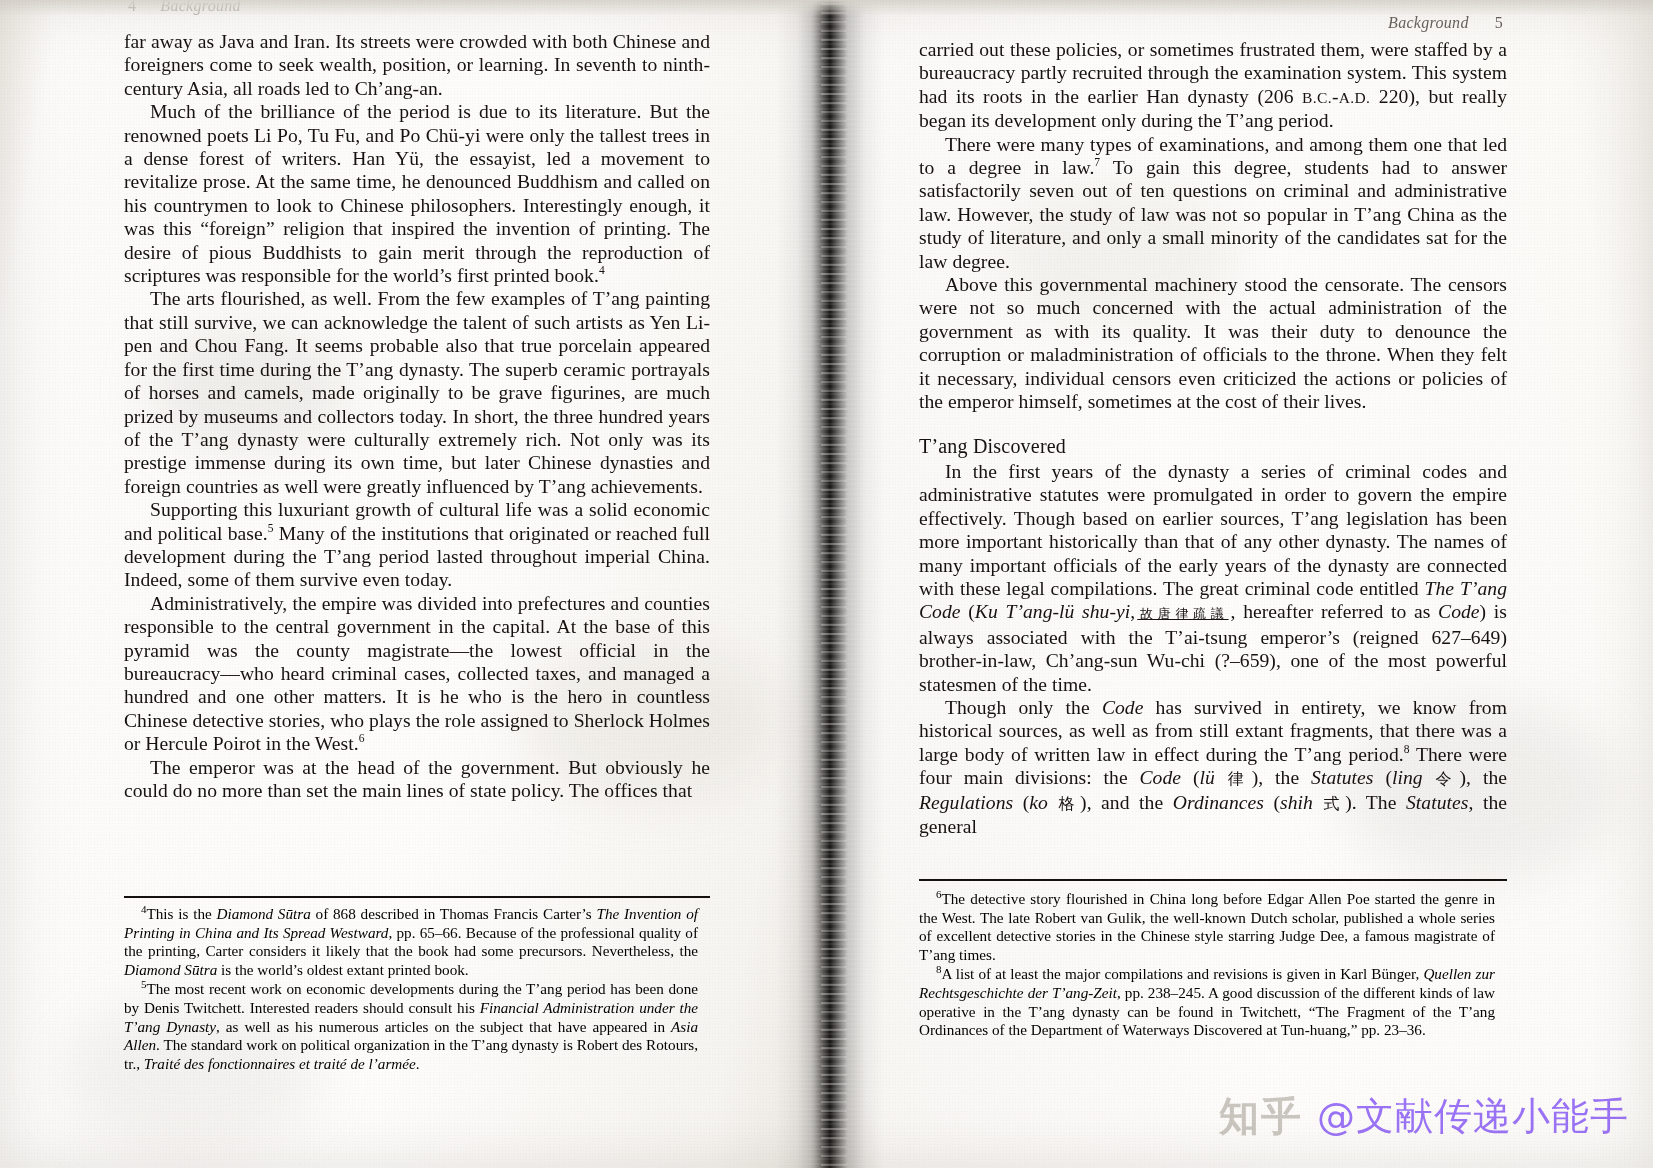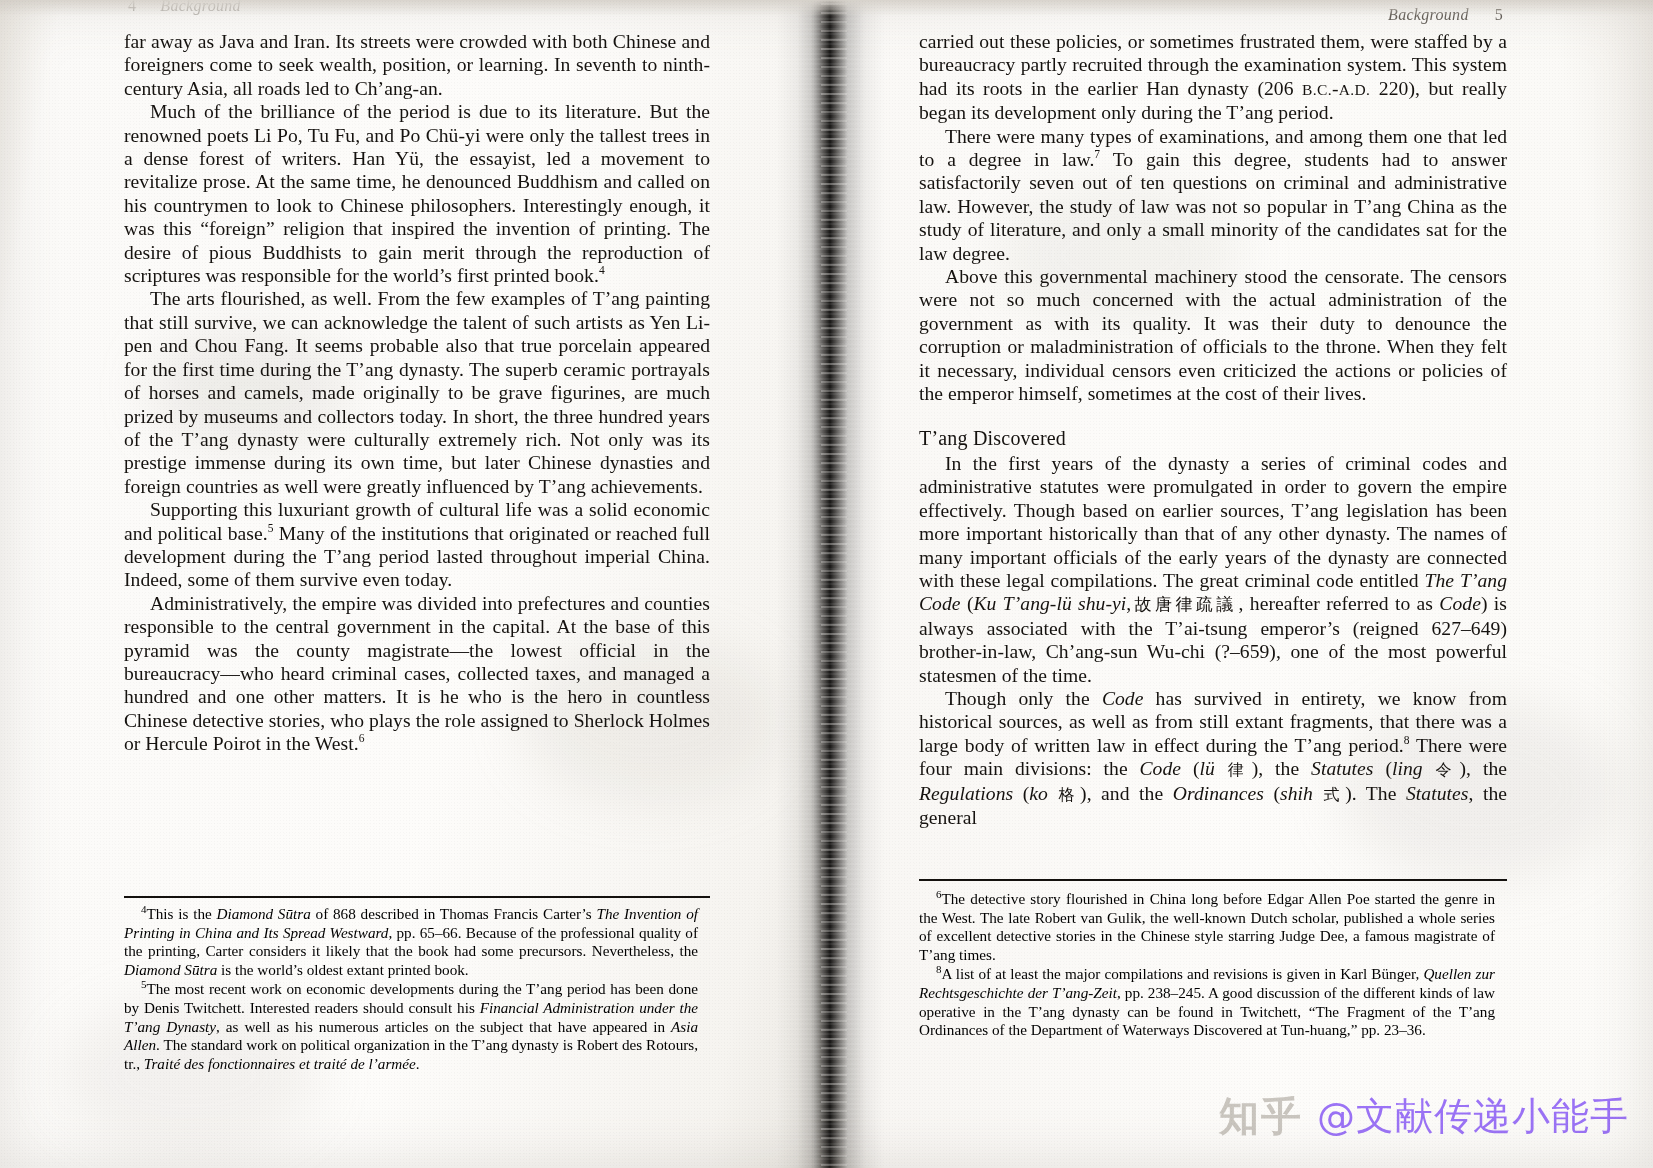--- a/index.html
+++ b/index.html
@@ -91,21 +91,21 @@
     background: linear-gradient(90deg, rgba(255,255,255,0.10), rgba(255,255,255,0));
     mix-blend-mode: overlay;
   }
 
   
   .col {
     position: absolute;
     color: #15120f;
   }
   .col.left  { left: 124px; width: 586px; top: 8px; }
-  .col.right { left: 919px; width: 588px; top: 8px; }
+  .col.right { left: 919px; width: 588px; top: 16px; }
 
   
   .runhead {
     font-style: italic;
     font-size: 16px;
     letter-spacing: 0.3px;
     height: 22px;
     position: relative;
   }
   .runhead .folio {
@@ -174,23 +174,24 @@
     font-size: 11.5px;
     line-height: 0;
   }
   i, em { font-style: italic; }
   .sc {
     font-size: 15.5px;
     letter-spacing: 0.4px;
   }
   .han {
     font-family: "DejaVu Sans", sans-serif;
-    font-size: 17px;
+    font-size: 13px;
     padding: 0 2px;
     letter-spacing: 2px;
+    text-decoration: underline;
   }
   .han-sm {
     font-family: "DejaVu Sans", sans-serif;
     font-size: 16px;
     padding: 0 1px;
   }
 
   
   .fn-block.left  { position: absolute; left: 124px; width: 586px; top: 905px; }
   .fn-block.right { position: absolute; left: 919px; width: 588px; top: 870px; }
@@ -285,20 +286,21 @@
         and political base.<sup class="ref">5</sup> Many of the institutions that originated or reached
         full development during the T’ang period lasted throughout imperial
         China. Indeed, some of them survive even today.</p>
       <p>Administratively, the empire was divided into prefectures and
         counties responsible to the central government in the capital. At the
         base of this pyramid was the county magistrate—the lowest official in
         the bureaucracy—who heard criminal cases, collected taxes, and
         managed a hundred and one other matters. It is he who is the hero in
         countless Chinese detective stories, who plays the role assigned to
         Sherlock Holmes or Hercule Poirot in the West.<sup class="ref">6</sup></p>
+      <p>The emperor was at the head of the government. But obviously he could do no more than set the main lines of state policy. The offices that</p>
     </div>
   </div>
 
   <div class="fn-block left">
     <div class="footnotes">
       <p><span class="fnum">4</span>This is the <i>Diamond Sūtra</i> of 868 described in Thomas Francis Carter’s <i>The Invention of
         Printing in China and Its Spread Westward</i>, pp. 65–66. Because of the professional quality of
         the printing, Carter considers it likely that the book had some precursors. Nevertheless,
         the <i>Diamond Sūtra</i> is the world’s oldest extant printed book.</p>
       <p><span class="fnum">5</span>The most recent work on economic developments during the T’ang period has been

